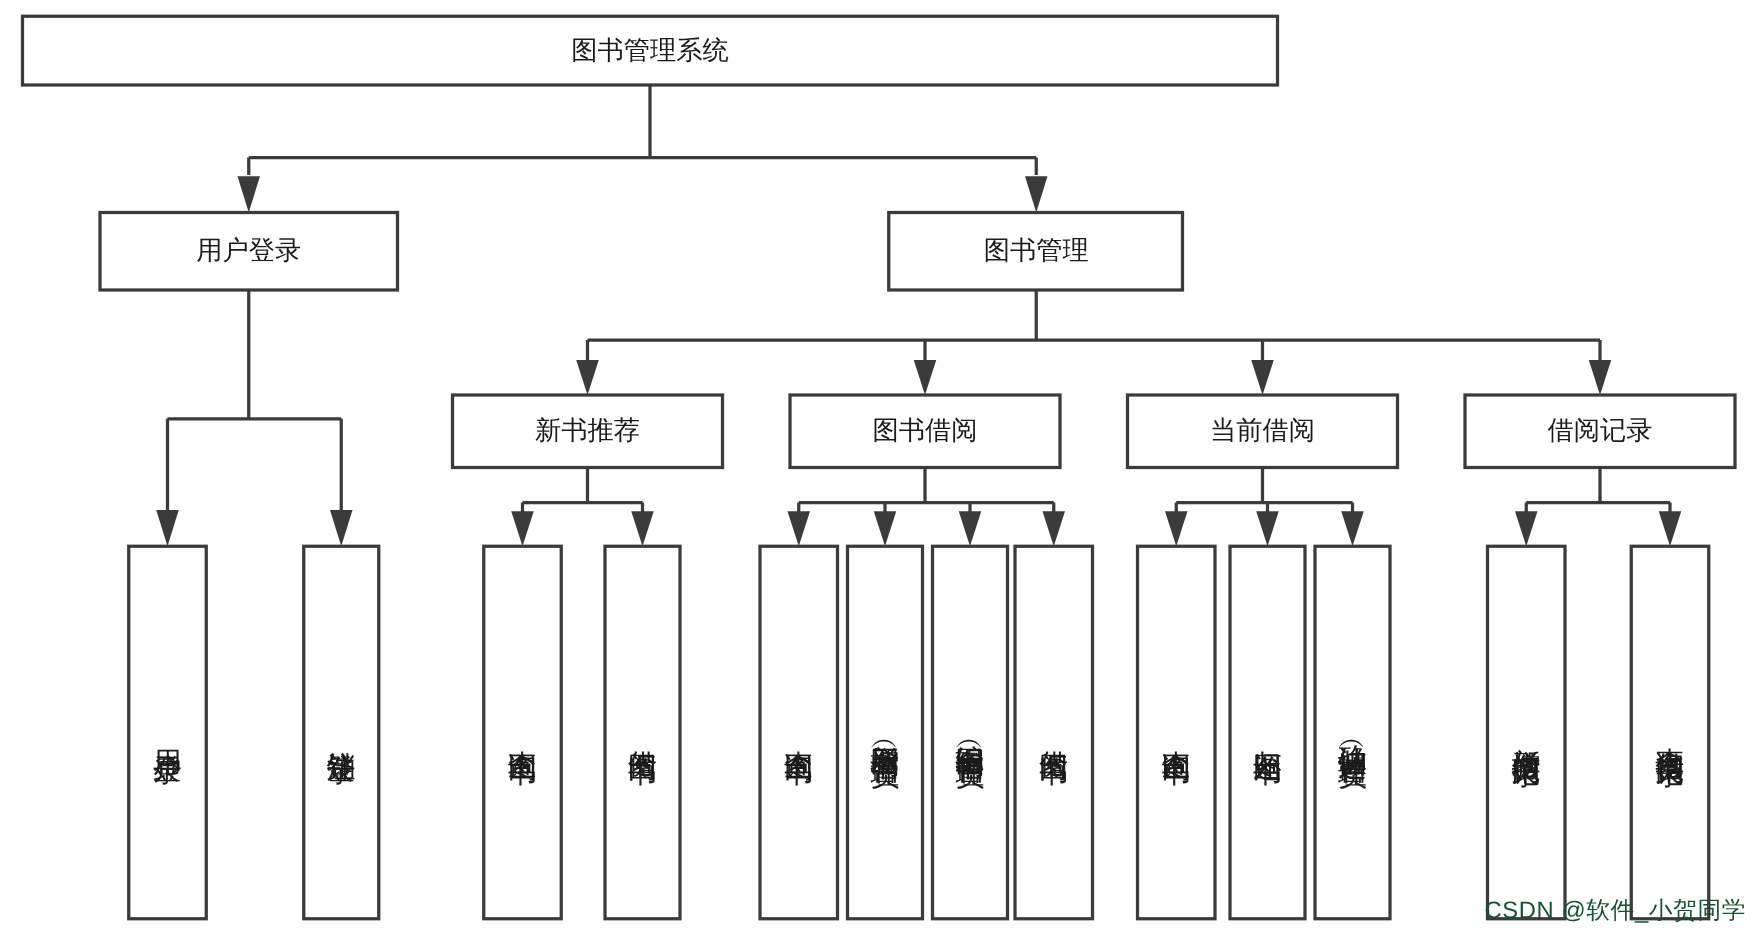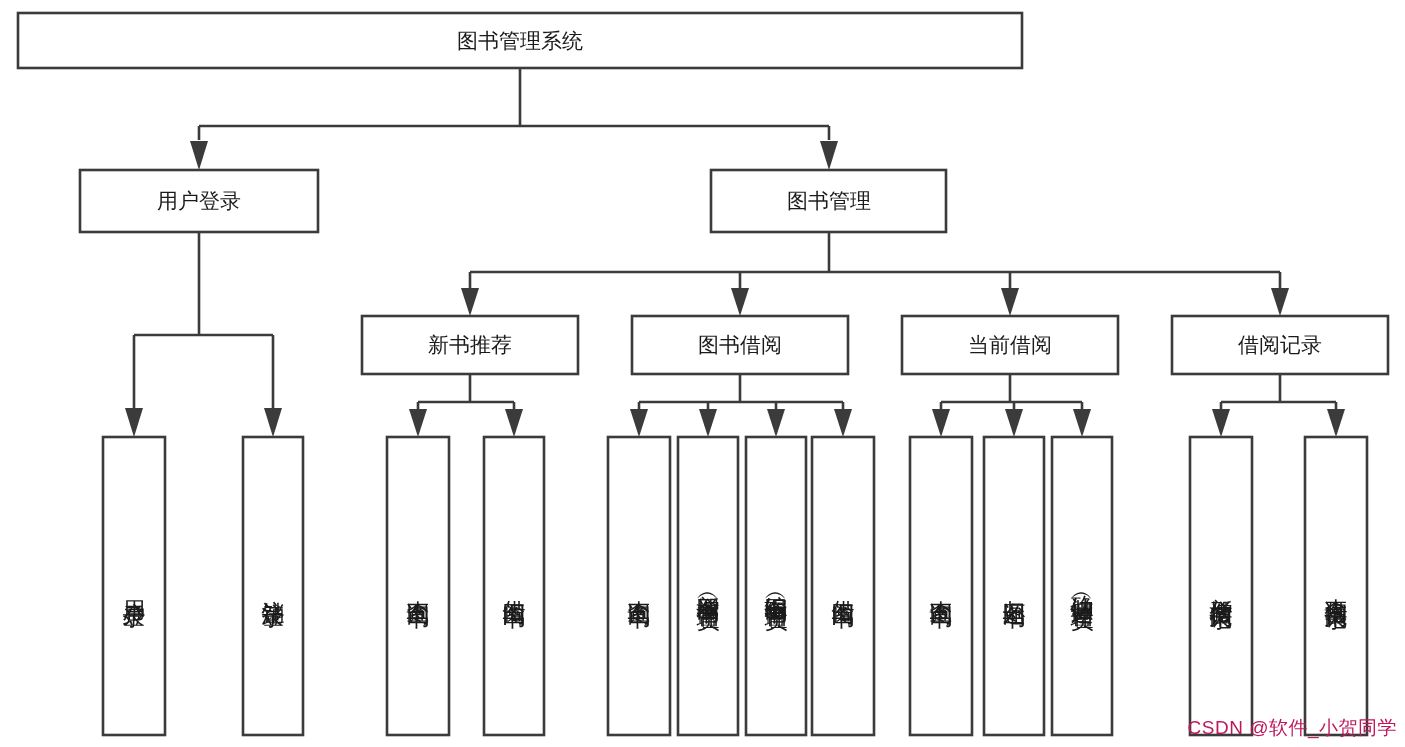--- a/index.html
+++ b/index.html
@@ -62,21 +62,21 @@
     letter-spacing: 2px;
     color: #1b1b1b;
     white-space: nowrap;
   }
   .watermark {
     position: absolute;
     right: 8px;
     bottom: 6px;
     font-family: "Liberation Sans", "DejaVu Sans", sans-serif;
     font-size: 19px;
-    color: #be185d;
+    color: #14532d;
     letter-spacing: 0.5px;
     white-space: nowrap;
     margin-top: 19px;
   }
 </style>
 </head>
 <body>
 
 <svg id="diagram" viewBox="0 0 1405 747">
 

